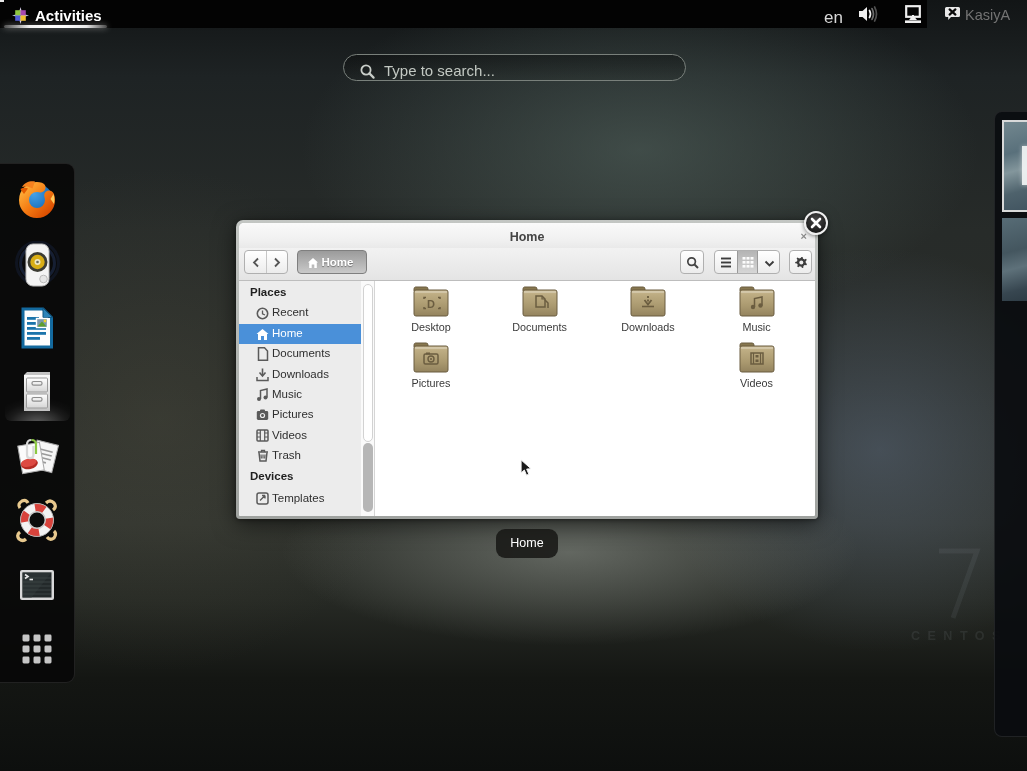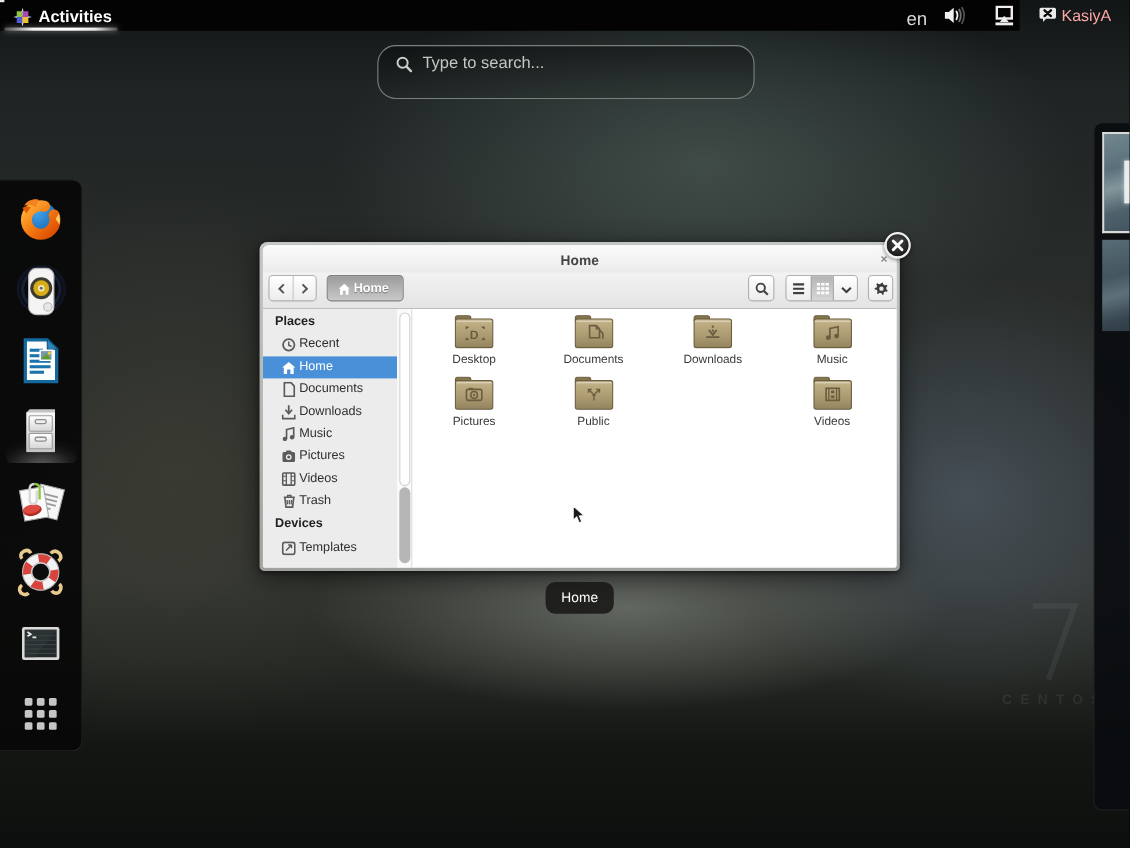--- a/index.html
+++ b/index.html
@@ -15,31 +15,31 @@
   }
   .abs { position:absolute; }
   
   #topbar { position:absolute; left:0; top:0; width:927px; height:28px; background:#030303; color:#e6e6e6; }
   #activities { position:absolute; left:35px; top:7px; font-size:15px; font-weight:bold; color:#fff; }
   #act-underline { position:absolute; left:4px; top:25px; width:103px; height:3px; border-radius:2.5px;
      background:linear-gradient(90deg, rgba(255,255,255,0.30), #f2f2f2 25%, #ffffff 45% 60%, #e8e8e8 80%, rgba(255,255,255,0.28));
      box-shadow:0 0 6px rgba(255,255,255,0.45); }
   #clock { position:absolute; left:0; top:7.5px; width:1027px; text-align:center; font-size:14.5px; font-weight:bold; color:#ececec; letter-spacing:0.3px; }
   #kbd-en { position:absolute; left:824px; top:7.5px; font-size:17px; color:#d8d8d8; }
-  #username { position:absolute; left:965px; top:6.5px; font-size:14.5px; color:#fca5a5; }
+  #username { position:absolute; left:965px; top:6.5px; font-size:14.5px; color:#737373; }
   
   #dash { position:absolute; left:0; top:163px; width:75px; height:520px;
       background:rgba(8,8,8,0.93); border:1px solid rgba(255,255,255,0.10); border-left:none;
       border-radius:0 9px 9px 0; }
   .dicon { position:absolute; left:13px; width:48px; height:48px; }
   #running-tile { position:absolute; left:5px; top:197px; width:65px; height:60px; border-radius:6px;
       background:radial-gradient(46px 26px at 50% 104%, rgba(255,255,255,0.34), rgba(255,255,255,0.07) 60%, rgba(255,255,255,0.02) 80%, transparent);
   }
   
-  #search { position:absolute; left:343px; top:41px; width:343px; height:49px; border-radius:17px;
+  #search { position:absolute; left:343px; top:54px; width:343px; height:27px; border-radius:17px;
       border:1px solid #79807b; background:linear-gradient(180deg, rgba(0,0,0,0.30), rgba(30,34,30,0.18));
       color:#c6cbc6; }
   #search .txt { position:absolute; left:40px; top:7px; font-size:15px; color:#c2c8c2; }
   
   #win { position:absolute; left:236px; top:220px; width:582px; height:299px;
       background:linear-gradient(180deg,#c3c6c3,#9fa29f); border-radius:7px 7px 4px 4px;
       box-shadow:0 5px 22px rgba(0,0,0,0.55), 0 1px 4px rgba(0,0,0,0.4); }
   #win-inner { position:absolute; left:3px; top:3px; right:3px; bottom:3px; border-radius:5px 5px 2px 2px; overflow:hidden; background:#fff; }
   #titlebar { position:absolute; left:0; top:0; right:0; height:25px;
       background:linear-gradient(180deg,#fafafa,#f0f0f0 70%,#e9e9e9); }
@@ -462,29 +462,20 @@
           <div class="fitem" style="left:18px;top:61px">
             <svg width="36" height="31" viewBox="0 0 36 31">
                 <use href="#foldbase"></use>
               <rect x="11" y="12" width="14" height="10" rx="1.5" fill="none" stroke="#6b5d40" stroke-width="1.5"></rect>
               <circle cx="18" cy="17" r="3" fill="none" stroke="#6b5d40" stroke-width="1.4"></circle>
               <circle cx="18" cy="17" r="1" fill="#6b5d40"></circle>
               <rect x="13" y="10.5" width="4" height="2" fill="#6b5d40"></rect>
             </svg>
             <div class="flbl">Pictures</div>
           </div>
-          <div class="fitem" style="left:126.5px;top:61px">
-            <svg width="36" height="31" viewBox="0 0 36 31">
-                <use href="#foldbase"></use>
-              <circle cx="18" cy="17" r="1.6" fill="#6b5d40"></circle>
-              <path d="M16.8 15.8 L13.5 12.5 M19.2 15.8 L22.5 12.5 M18 18.8 L18 22" stroke="#6b5d40" stroke-width="1.3"></path>
-              <path d="M13 15 v-3 h3 M23 15 v-3 h-3" fill="none" stroke="#6b5d40" stroke-width="1.3"></path>
-            </svg>
-            <div class="flbl">Public</div>
-          </div>
           <div class="fitem" style="left:343.5px;top:61px">
             <svg width="36" height="31" viewBox="0 0 36 31">
                 <use href="#foldbase"></use>
               <rect x="12" y="11" width="12" height="11" fill="none" stroke="#6b5d40" stroke-width="1.5"></rect>
               <g stroke="#6b5d40" stroke-width="1.2">
                   <line x1="14.5" y1="11" x2="14.5" y2="22"></line>
                   <line x1="21.5" y1="11" x2="21.5" y2="22"></line>
                 </g>
               <g fill="#6b5d40">
                   <rect x="16.5" y="13" width="3" height="2.5"></rect>

